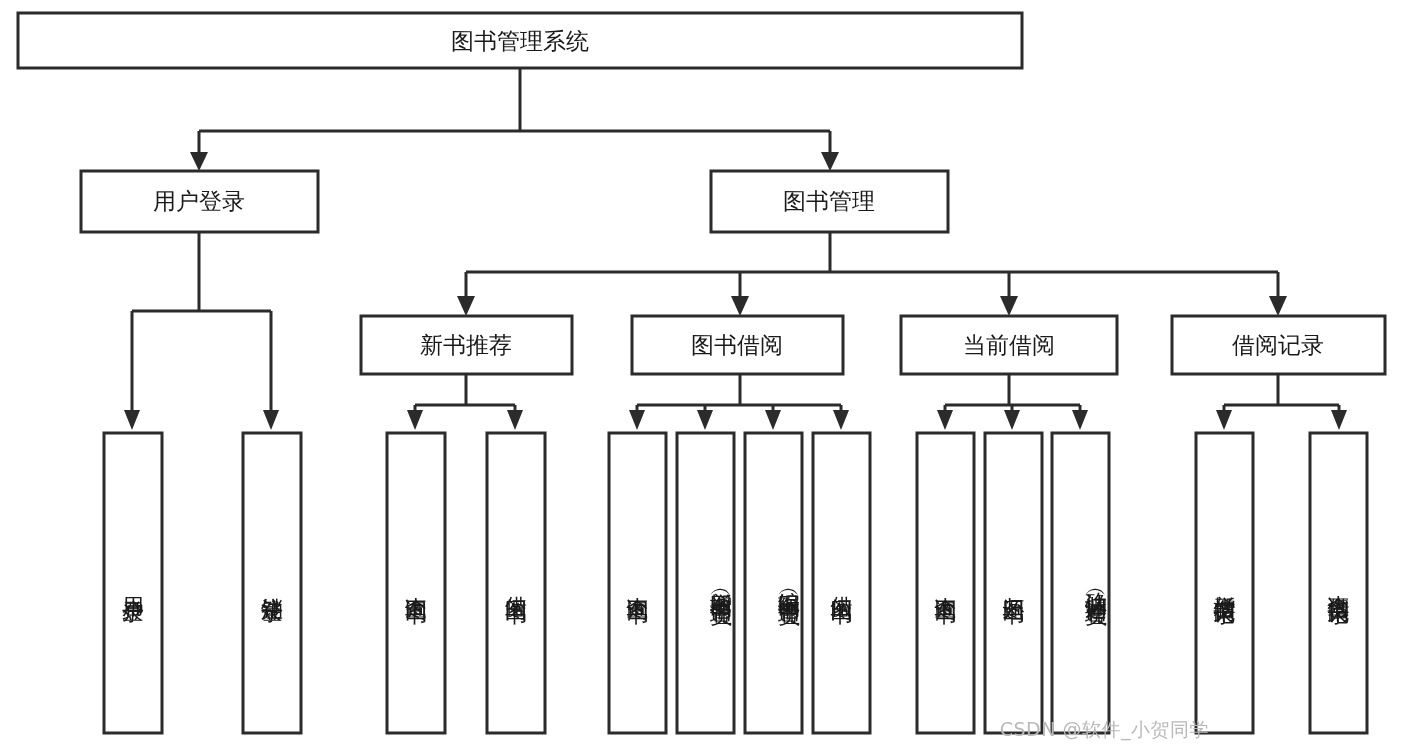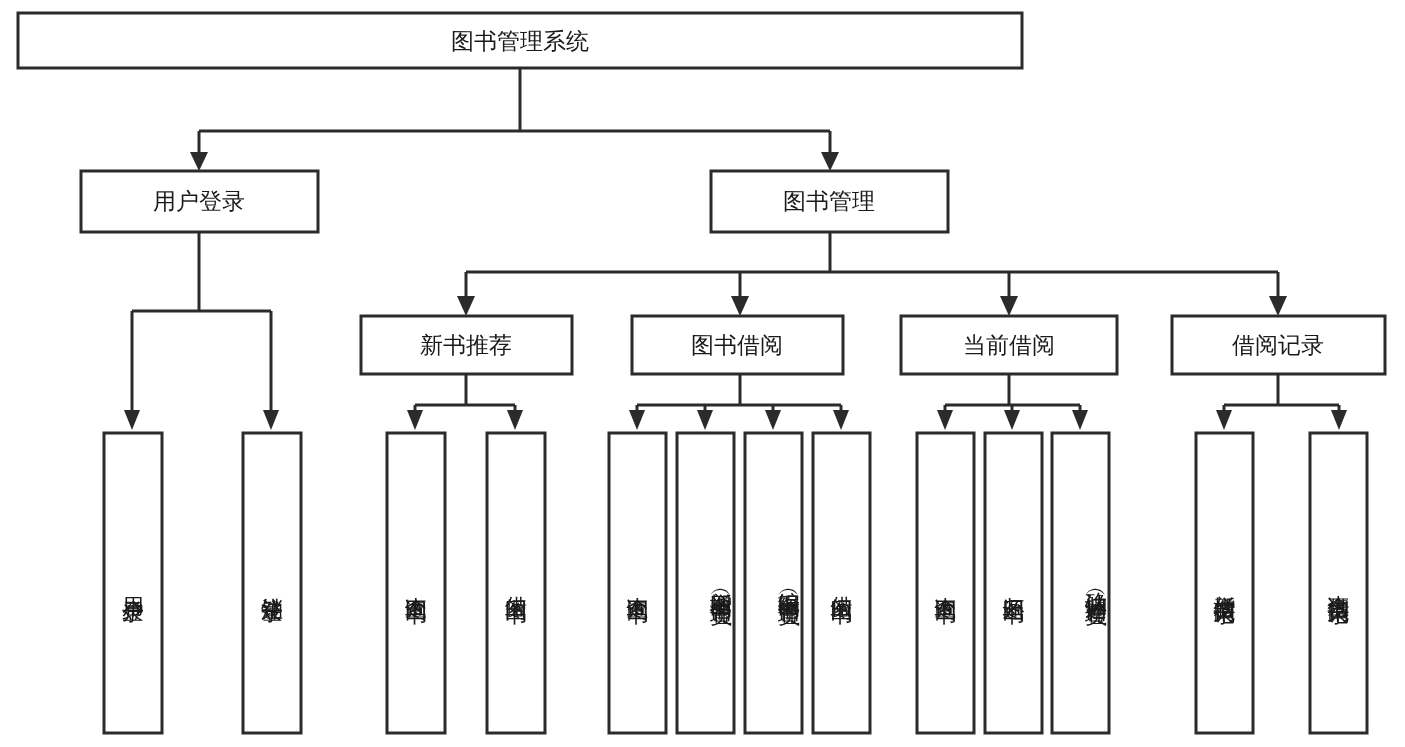--- a/index.html
+++ b/index.html
@@ -189,13 +189,14 @@
   <div class="node-label-v" style="left:609px; top:433px; width:57px; height:300px;">查询图书</div>
   <div class="node-label-v" style="left:677px; top:433px; width:57px; height:300px; align-items:flex-start;">新增图书（管理员）</div>
   <div class="node-label-v" style="left:745px; top:433px; width:57px; height:300px; align-items:flex-start;">编辑图书（管理员）</div>
   <div class="node-label-v" style="left:813px; top:433px; width:57px; height:300px;">借阅图书</div>
   <div class="node-label-v" style="left:917px; top:433px; width:57px; height:300px;">查询图书</div>
   <div class="node-label-v" style="left:985px; top:433px; width:57px; height:300px;">归还图书</div>
   <div class="node-label-v" style="left:1052px; top:433px; width:57px; height:300px; align-items:flex-start;">确认归还（管理员）</div>
   <div class="node-label-v" style="left:1196px; top:433px; width:57px; height:300px;">新增借阅记录</div>
   <div class="node-label-v" style="left:1310px; top:433px; width:57px; height:300px;">查询借阅记录</div>
 
+  <div class="watermark">CSDN @软件_小贺同学</div>
 </div>
 
 </body></html>

